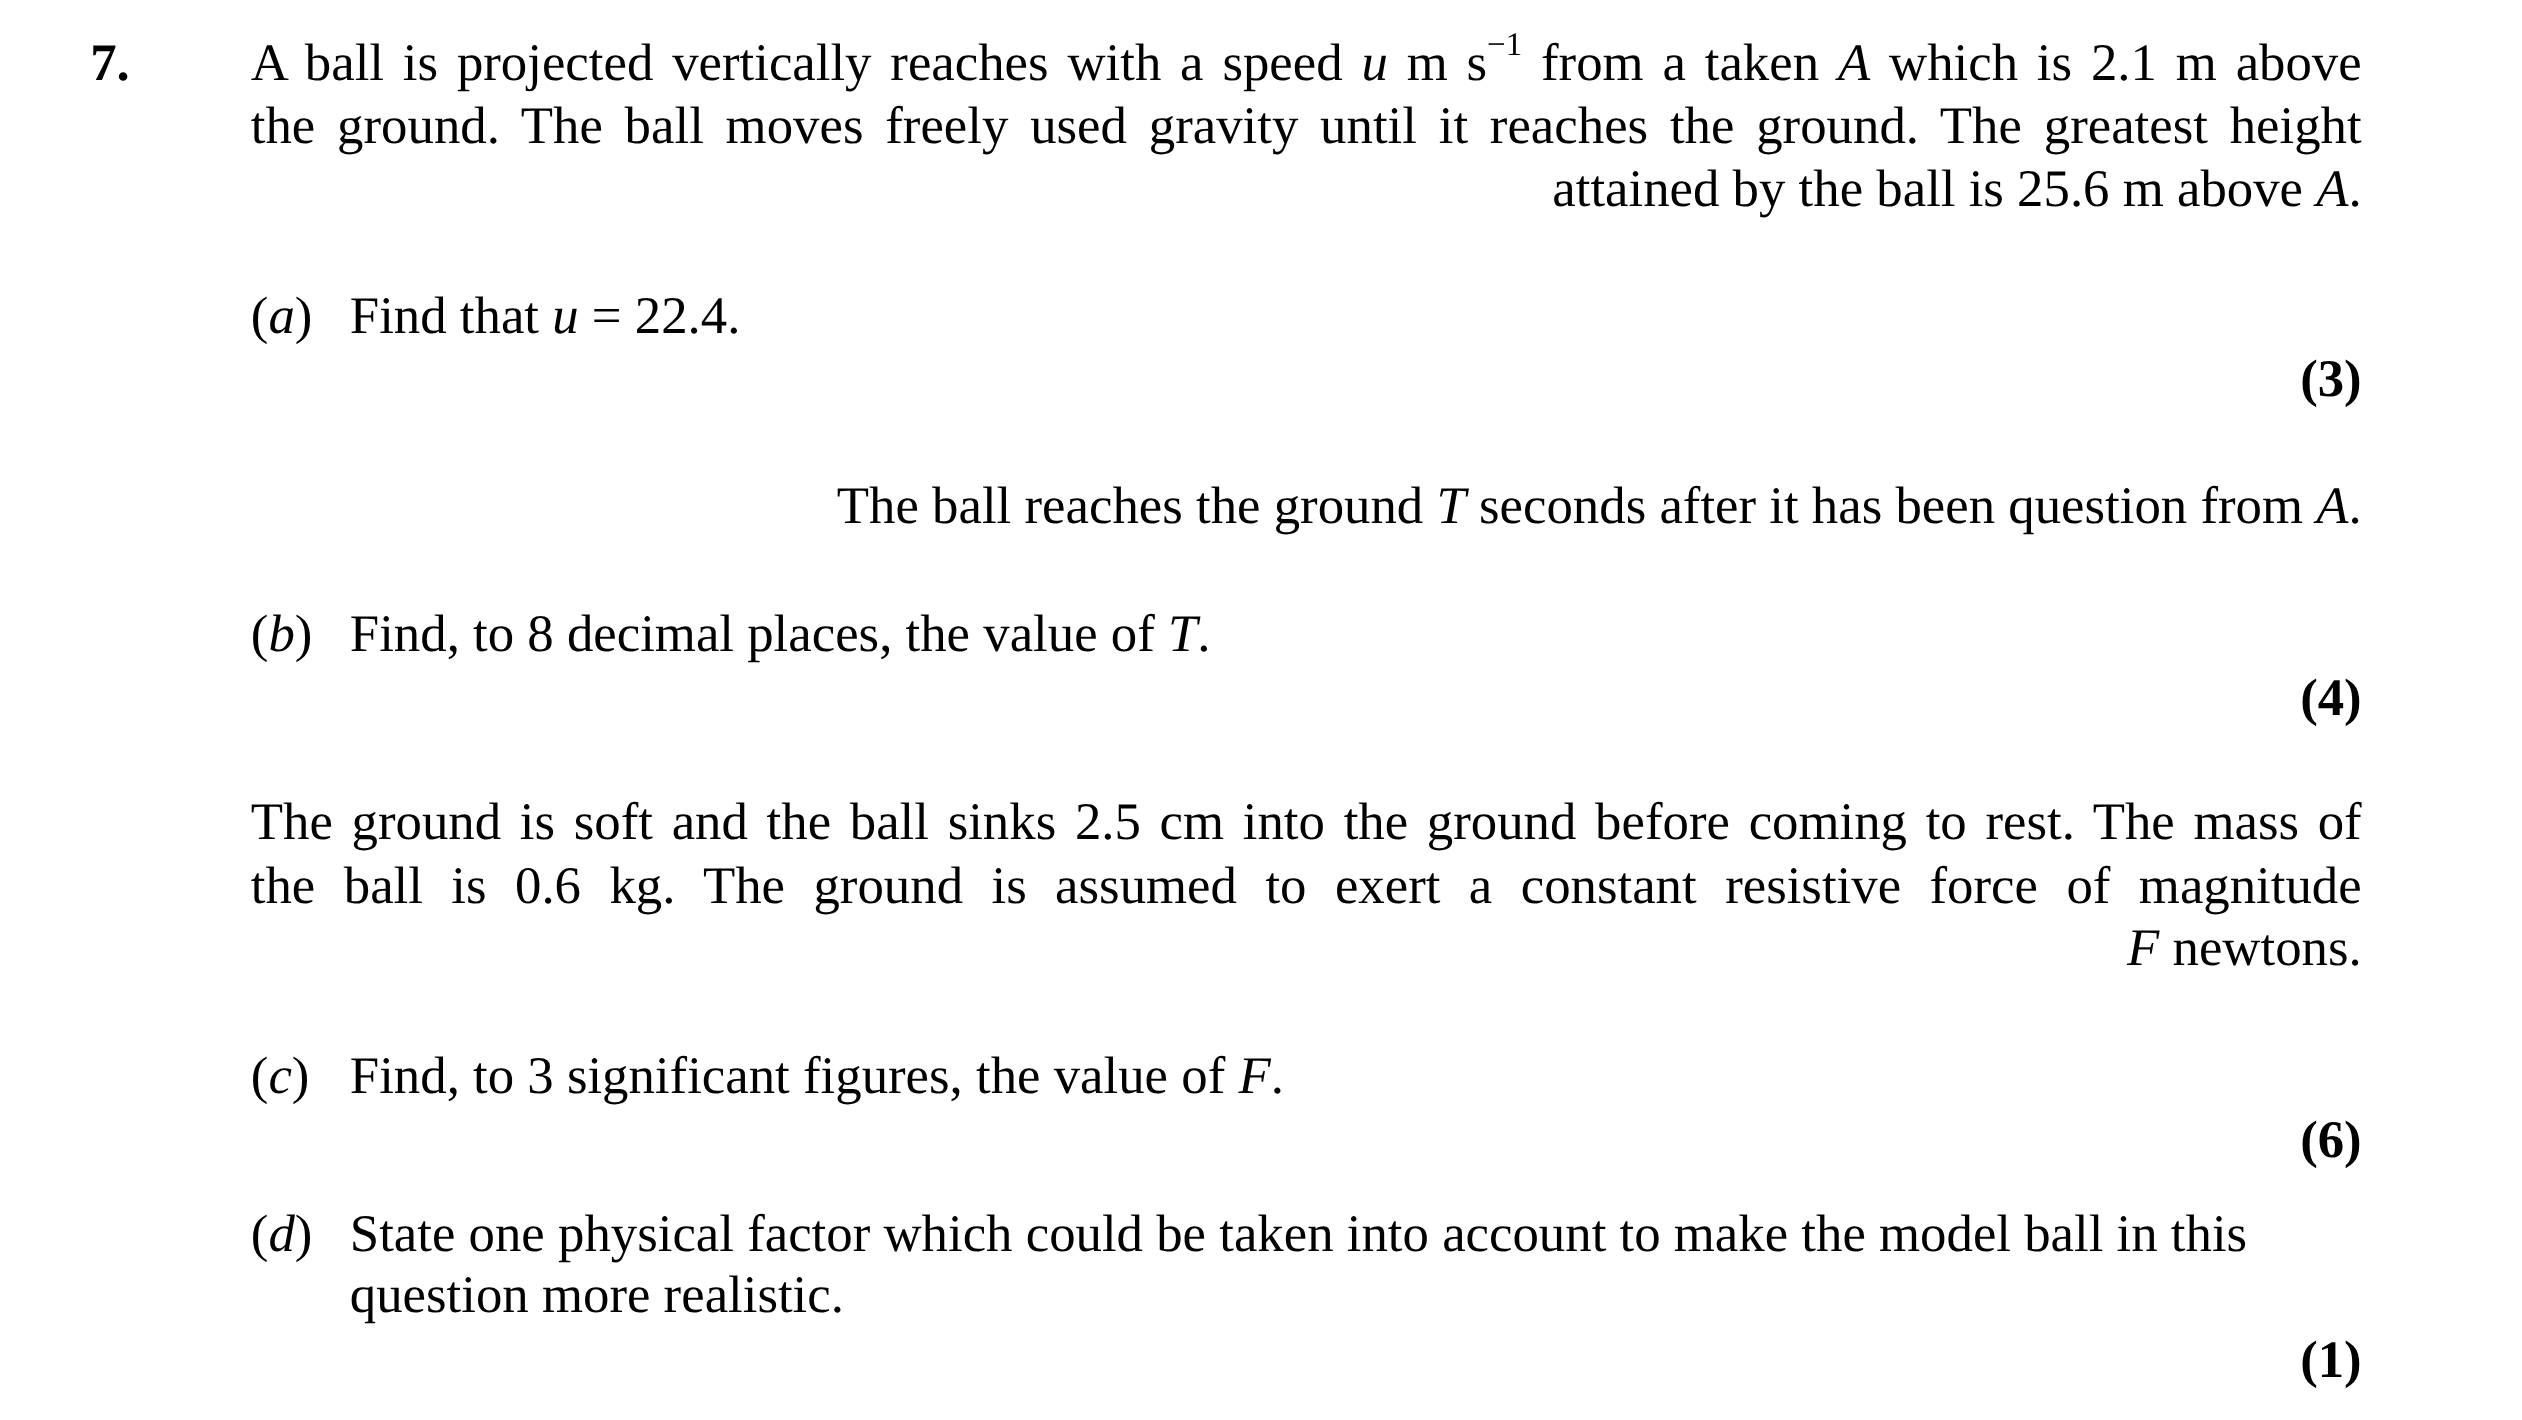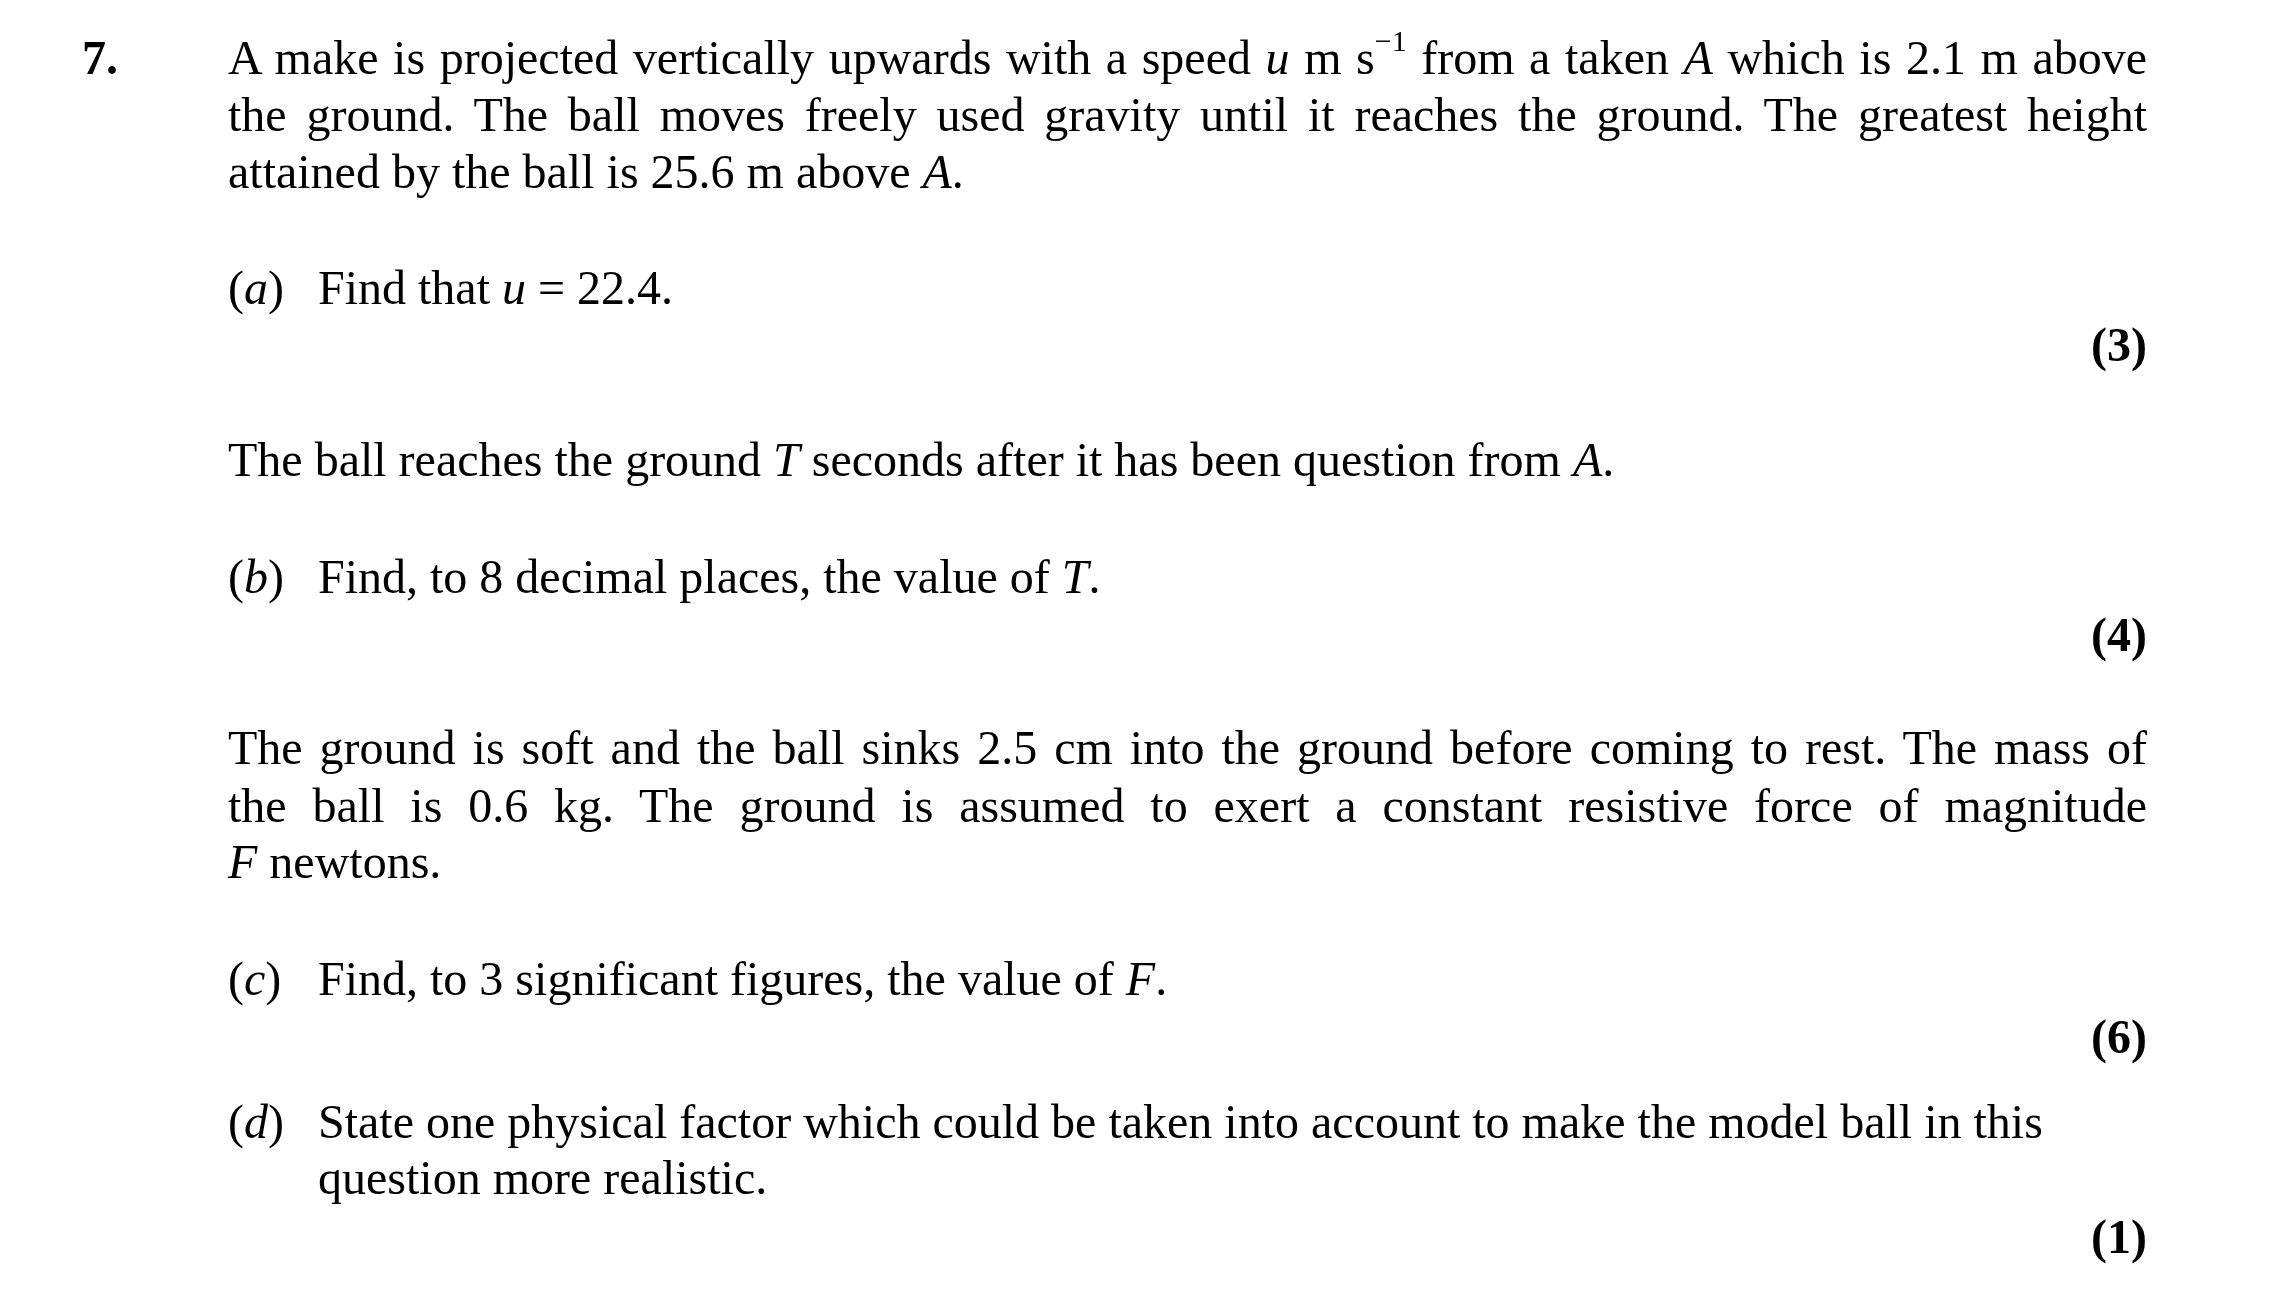--- a/index.html
+++ b/index.html
@@ -8,35 +8,35 @@
     font-family: "Liberation Serif", "DejaVu Serif", serif;
     color: #000000;
   }
   .ln {
     position: absolute;
     font-size: 48px;
     line-height: 57px;
     height: 57px;
     white-space: nowrap;
   }
-  .body { left: 228px; width: 1919px; }
+  .body { left: 228px; width: 1919px; text-align: right; }
   .just { text-align: justify; text-align-last: justify; white-space: normal; }
   .sub  { left: 318px; width: 1829px; }
   .lbl  { left: 228px; }
   .qnum { left: 82px; font-weight: bold; }
   .marks { right: 146px; font-weight: bold; text-align: right; }
   .i { font-style: italic; }
   sup { font-size: 30px; line-height: 0; position: relative; top: -6px; vertical-align: super; }
 </style>
 </head>
 <body>
 
 <div class="ln qnum" style="top:29px">7.</div>
 
-<div class="ln body just" style="top:29px"><span>A make is projected vertically upwards with a speed </span><span class="i">u</span><span> m s</span><sup>−1</sup><span> from a taken </span><span class="i">A</span><span> which is 2.1 m above</span></div>
+<div class="ln body just" style="top:29px"><span>A ball is projected vertically reaches with a speed </span><span class="i">u</span><span> m s</span><sup>−1</sup><span> from a taken </span><span class="i">A</span><span> which is 2.1 m above</span></div>
 <div class="ln body just" style="top:86px">the ground. The ball moves freely used gravity until it reaches the ground. The greatest height</div>
 <div class="ln body" style="top:143px"><span>attained by the ball is 25.6 m above </span><span class="i">A</span><span>.</span></div>
 
 <div class="ln lbl" style="top:259px"><span>(</span><span class="i">a</span><span>)</span></div>
 <div class="ln sub" style="top:259px"><span>Find that </span><span class="i">u</span><span> = 22.4.</span></div>
 <div class="ln marks" style="top:316px">(3)</div>
 
 <div class="ln body" style="top:431px"><span>The ball reaches the ground </span><span class="i">T</span><span> seconds after it has been question from </span><span class="i">A</span><span>.</span></div>
 
 <div class="ln lbl" style="top:548px"><span>(</span><span class="i">b</span><span>)</span></div>

